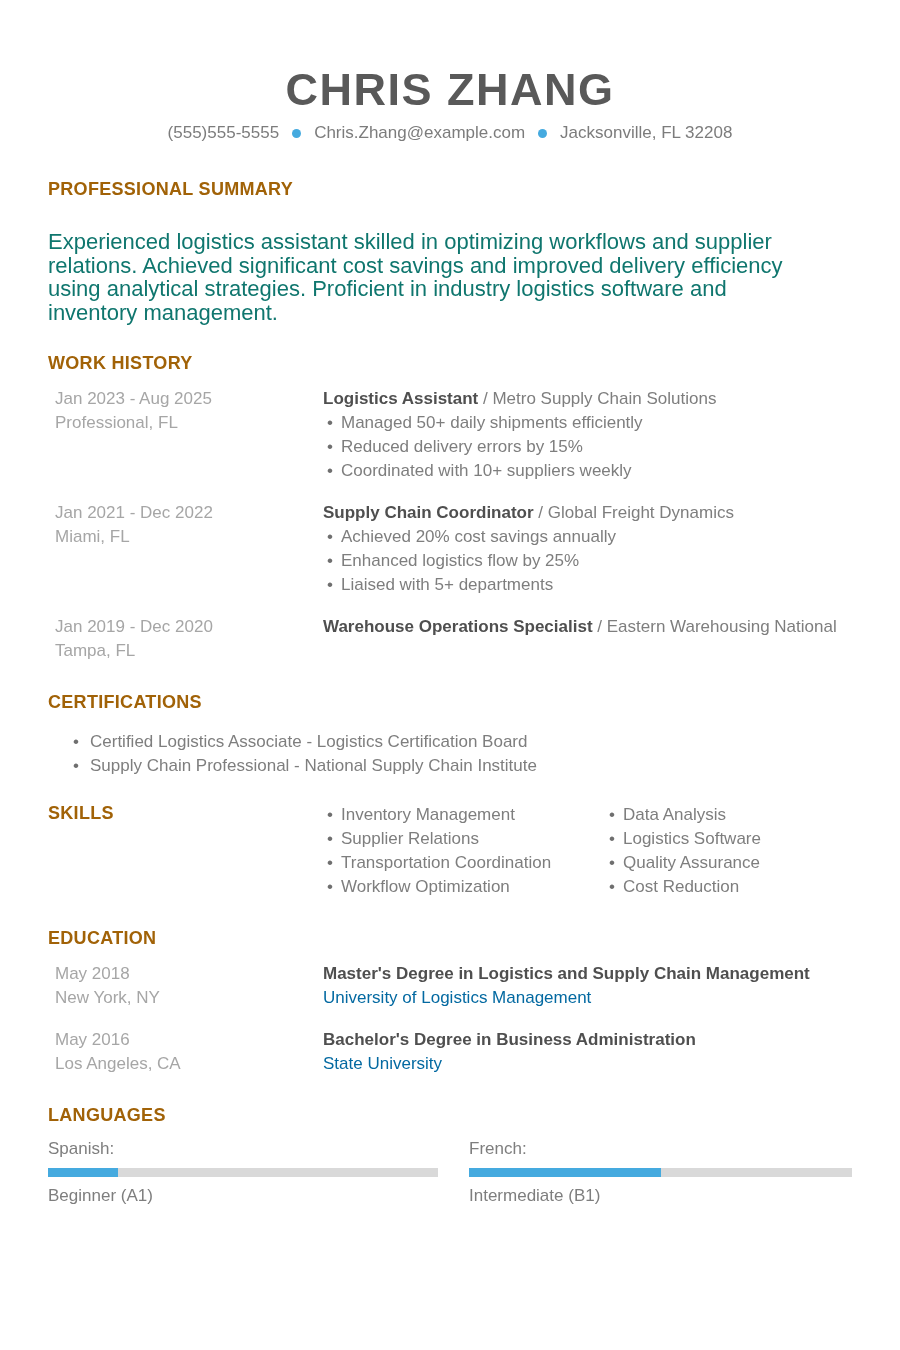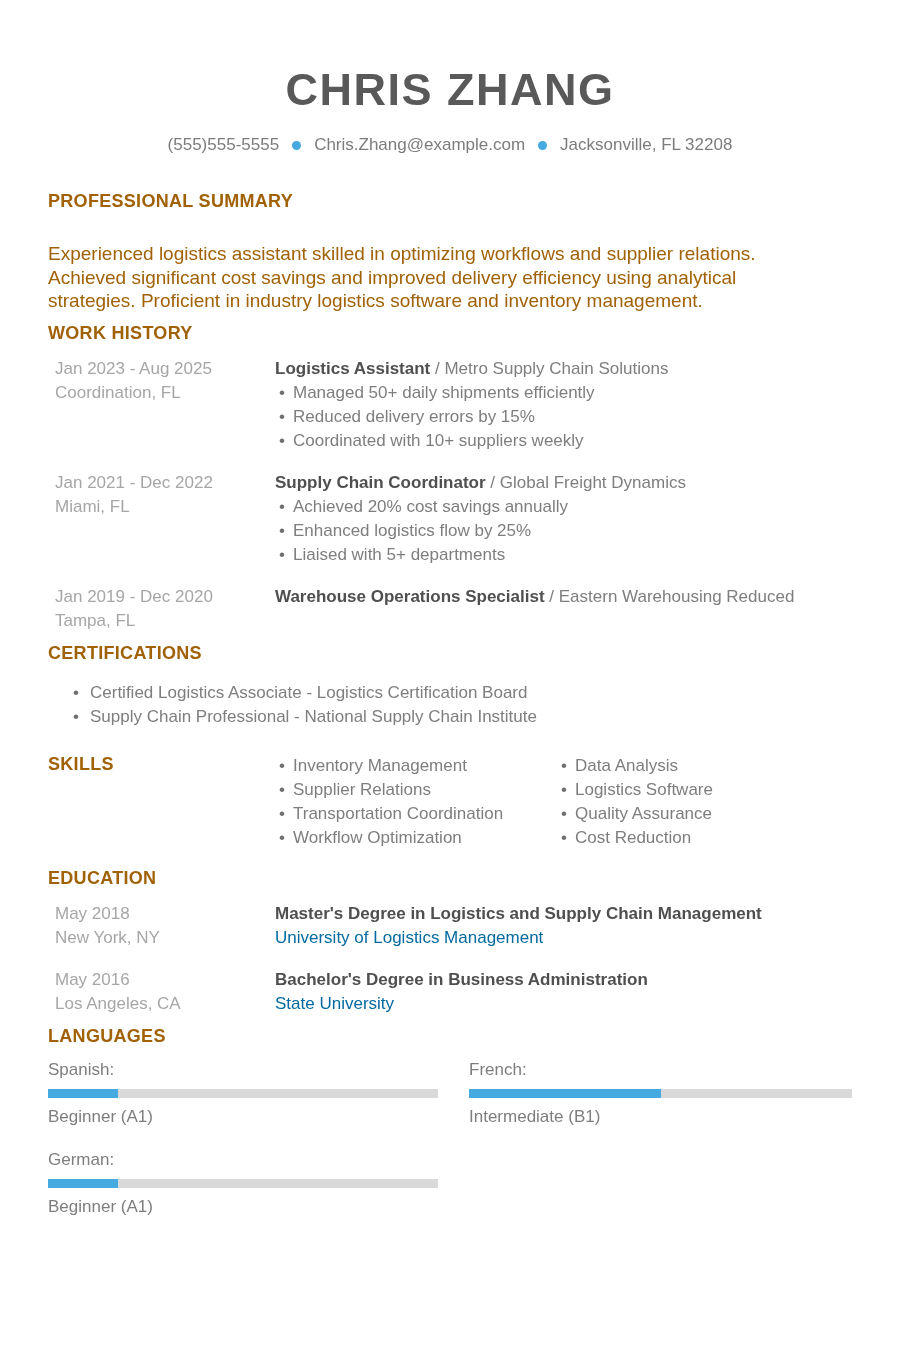--- a/index.html
+++ b/index.html
@@ -16,58 +16,59 @@
   
   .header { text-align: center; }
   .name {
     font-size: 45px;
     font-weight: bold;
     color: #595959;
     letter-spacing: 1.5px;
     line-height: 1.05;
   }
   .contact {
-    margin-top: 22px;
+    margin-top: 10px;
     display: flex;
     justify-content: center;
     align-items: center;
     gap: 13px;
     font-size: 17px;
     color: #7c7c7c;
   }
   .sep-dot {
     width: 9px; height: 9px;
     border-radius: 50%;
     background: #45aadf;
     display: inline-block;
     flex: 0 0 auto;
   }
 
   
-  .section { margin-top: 10px; }
+  .section { margin-top: 29px; }
   .section-title {
     font-size: 18px;
     font-weight: bold;
     color: #a16207;
     letter-spacing: 0.3px;
     margin-bottom: 13px;
   }
   .body-text {
-    font-size: 19px;
+    font-size: 22px;
     line-height: 23.5px;
-    color: #a16207;
+    color: #0f766e;
     max-width: 762px;
     margin-top: 30px;
   }
 
   
   .row {
     display: grid;
     grid-template-columns: 227px 1fr;
     margin-bottom: 18px;
+    gap: 48px;
   }
   .row:last-child { margin-bottom: 0; }
   .col-dates {
     font-size: 17px;
     line-height: 24px;
     color: #a6a6a6;
     padding-left: 7px;
   }
   .role-line { font-size: 17px; line-height: 24px; }
   .role { font-weight: bold; color: #4f4f4f; }
@@ -156,21 +157,21 @@
     <div class="section-title">PROFESSIONAL SUMMARY</div>
     <p class="body-text">Experienced logistics assistant skilled in optimizing workflows and supplier relations. Achieved significant cost savings and improved delivery efficiency using analytical strategies. Proficient in industry logistics software and inventory management.</p>
   </div>
 
   <div class="section">
     <div class="section-title">WORK HISTORY</div>
 
     <div class="row">
       <div class="col-dates">
         <div>Jan 2023 - Aug 2025</div>
-        <div>Coordination, FL</div>
+        <div>Professional, FL</div>
       </div>
       <div>
         <div class="role-line">
           <span class="role">Logistics Assistant</span>
           <span class="company">/ Metro Supply Chain Solutions</span>
         </div>
         <ul class="bullets">
           <li>Managed 50+ daily shipments efficiently</li>
           <li>Reduced delivery errors by 15%</li>
           <li>Coordinated with 10+ suppliers weekly</li>
@@ -197,21 +198,21 @@
     </div>
 
     <div class="row">
       <div class="col-dates">
         <div>Jan 2019 - Dec 2020</div>
         <div>Tampa, FL</div>
       </div>
       <div>
         <div class="role-line">
           <span class="role">Warehouse Operations Specialist</span>
-          <span class="company">/ Eastern Warehousing Reduced</span>
+          <span class="company">/ Eastern Warehousing National</span>
         </div>
       </div>
     </div>
   </div>
 
   <div class="section">
     <div class="section-title">CERTIFICATIONS</div>
     <ul class="cert-list">
       <li>Certified Logistics Associate - Logistics Certification Board</li>
       <li>Supply Chain Professional - National Supply Chain Institute</li>

